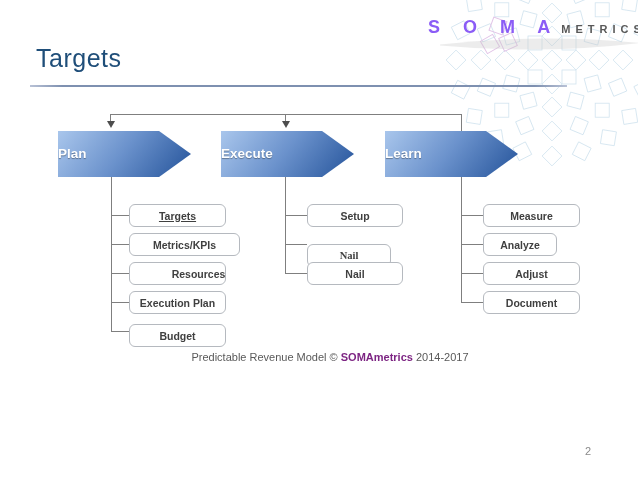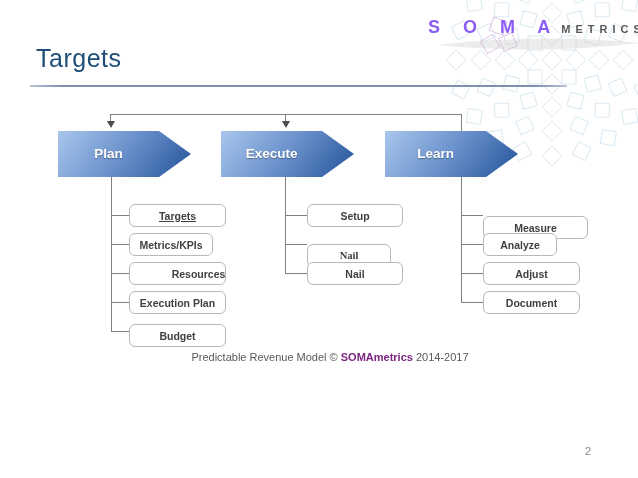--- a/index.html
+++ b/index.html
@@ -32,21 +32,21 @@
     border-left:4px solid transparent;border-right:4px solid transparent;
     border-top:7px solid #4d4d4d;
   }
   
   .stage{
     width:133px;height:46px;top:131px;z-index:5;
     background:linear-gradient(128deg,#a9c6ec 0%,#6b92cc 48%,#24539a 100%);
     clip-path:polygon(0% 0%,76% 0%,100% 50%,76% 100%,0% 100%);
   }
   .stage .lbl{
-    display:block;width:76%;text-align:center;line-height:46px;
+    display:block;width:76%;line-height:46px;
     color:#ffffff;font-weight:bold;font-size:13.5px;
     text-shadow:0 1px 1px rgba(0,0,0,0.35);
   }
   
   .ibox{
     height:23px;z-index:5;background:#ffffff;
     border:1px solid #b5b9bf;border-radius:6px;box-sizing:border-box;
     display:flex;align-items:center;justify-content:center;
     font-size:10.5px;font-weight:bold;color:#404040;
   }
@@ -166,30 +166,30 @@
   <div class="abs cline" style="left:285px;top:215px;width:22px;height:1px;"></div>
   <div class="abs cline" style="left:285px;top:244px;width:22px;height:1px;"></div>
   <div class="abs cline" style="left:285px;top:273px;width:22px;height:1px;"></div>
 
   <div class="abs cline" style="left:461px;top:215px;width:22px;height:1px;"></div>
   <div class="abs cline" style="left:461px;top:244px;width:22px;height:1px;"></div>
   <div class="abs cline" style="left:461px;top:273px;width:22px;height:1px;"></div>
   <div class="abs cline" style="left:461px;top:302px;width:22px;height:1px;"></div>
 
   <div class="abs ibox" style="left:129px;top:204px;width:97px;text-decoration:underline;">Targets</div>
-  <div class="abs ibox" style="left:129px;top:233px;width:84px;">Metrics/KPIs</div>
+  <div class="abs ibox" style="left:129px;top:233px;width:111px;">Metrics/KPIs</div>
   <div class="abs ibox" style="left:129px;top:262px;width:97px;padding-left:42px;">Resources</div>
   <div class="abs ibox" style="left:129px;top:291px;width:97px;">Execution Plan</div>
   <div class="abs ibox" style="left:129px;top:324px;width:97px;">Budget</div>
 
   <div class="abs ibox" style="left:307px;top:204px;width:96px;">Setup</div>
   <div class="abs ibox" style="left:307px;top:244px;width:84px;font-family:Liberation Serif, serif;">Nail</div>
   <div class="abs ibox" style="left:307px;top:262px;width:96px;">Nail</div>
 
-  <div class="abs ibox" style="left:483px;top:216px;width:105px;">Measure</div>
+  <div class="abs ibox" style="left:483px;top:204px;width:97px;">Measure</div>
   <div class="abs ibox" style="left:483px;top:233px;width:74px;">Analyze</div>
   <div class="abs ibox" style="left:483px;top:262px;width:97px;">Adjust</div>
   <div class="abs ibox" style="left:483px;top:291px;width:97px;">Document</div>
 
   <div class="abs caption"><span>Predictable Revenue Model © </span><span class="brand">SOMAmetrics</span><span> 2014-2017</span></div>
 
   <div class="abs pagenum">2</div>
 
 </div>
 

